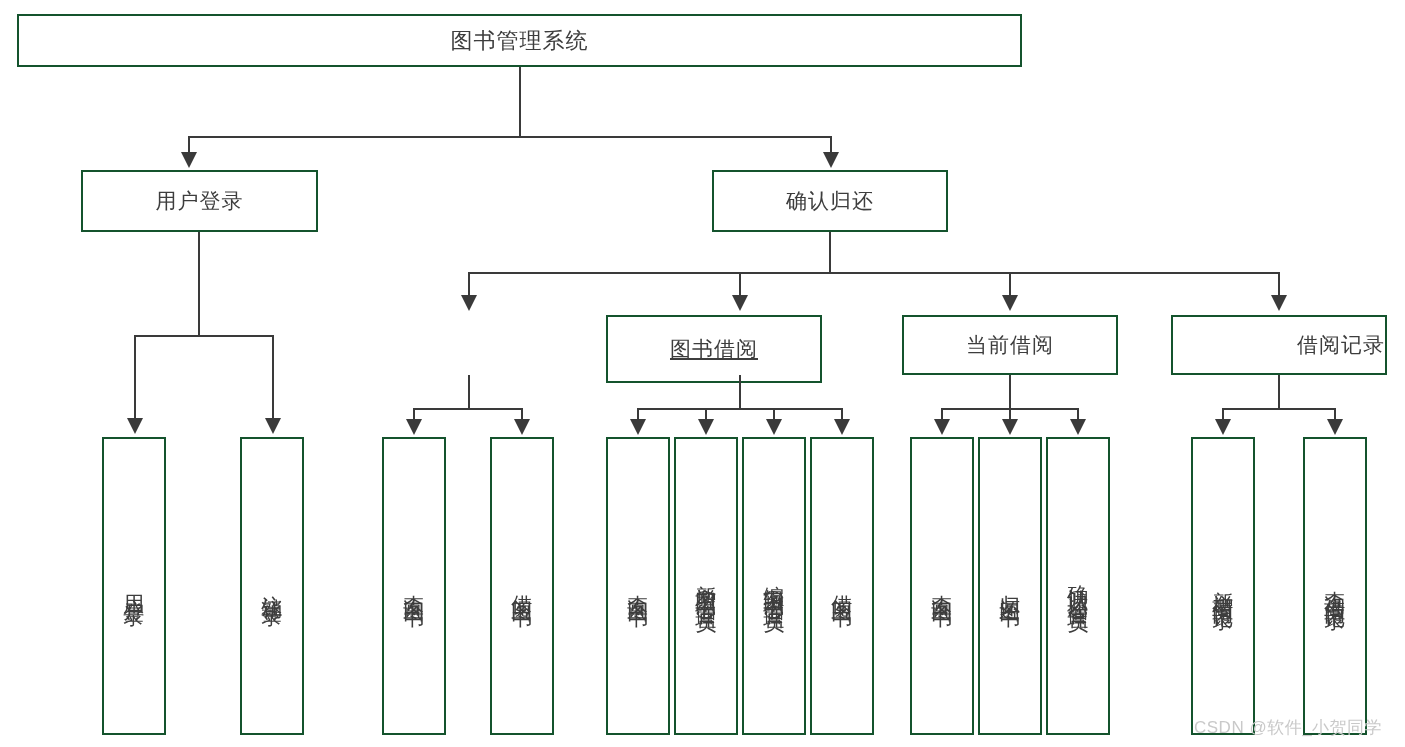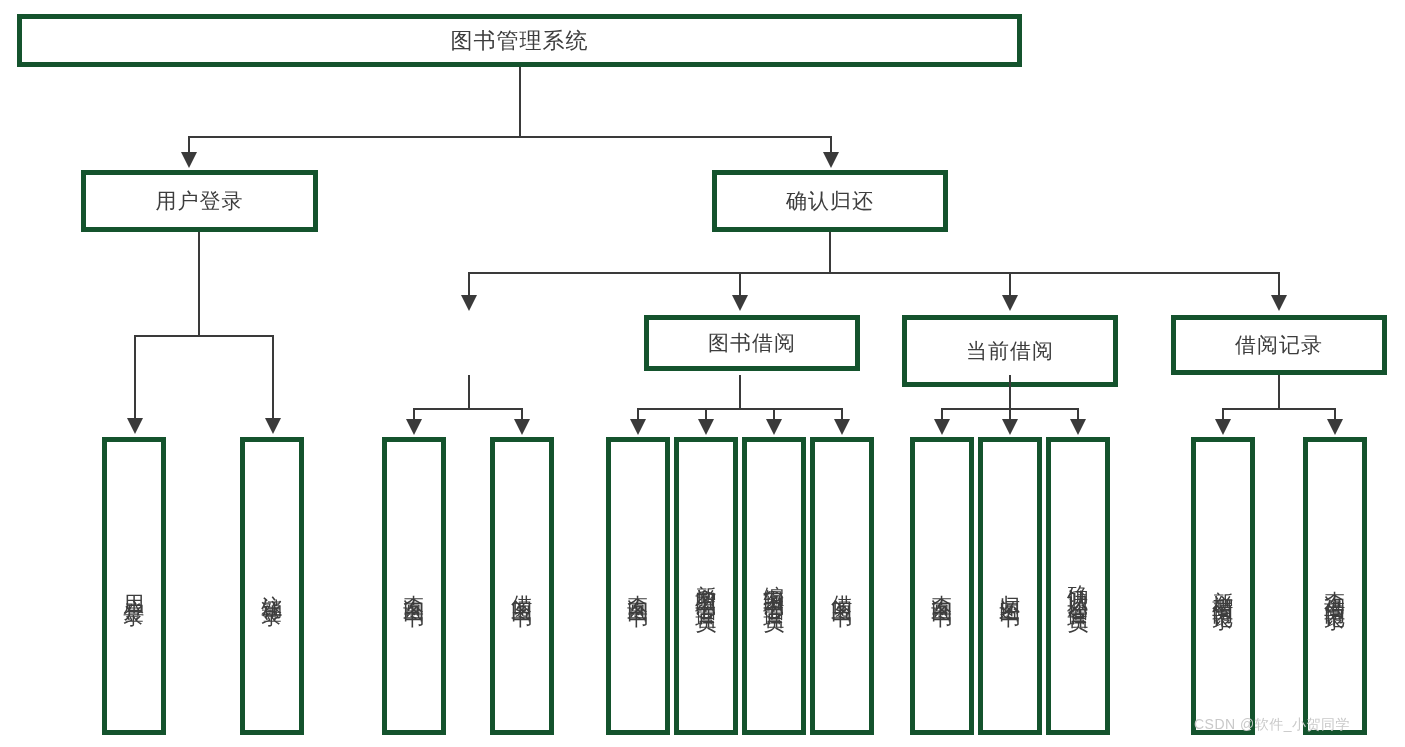--- a/index.html
+++ b/index.html
@@ -7,21 +7,21 @@
   #canvas{
     position:relative;
     width:1405px;
     height:747px;
     background:#ffffff;
     overflow:hidden;
   }
   .node{
     position:absolute;
     box-sizing:border-box;
-    border:5px solid #14532d;
+    border:2px solid #14532d;
     background:#ffffff;
     display:flex;
     align-items:center;
     justify-content:center;
     color:#3d3d3d;
   }
   .node .lbl{
     font-size:21px;
     line-height:1.18;
     letter-spacing:1px;
@@ -54,21 +54,21 @@
   .conn.v{width:2px;}
   .arrow{
     position:absolute;
     width:0;height:0;
     border-left:8px solid transparent;
     border-right:8px solid transparent;
     border-top:16px solid #3a3a3a;
   }
   .watermark{
     position:absolute;
-    font-size:14px;
+    font-size:17px;
     color:#c9c9c9;
     letter-spacing:0.5px;
     white-space:nowrap;
     user-select:none;
   }
 </style>
 </head>
 <body>
 
 <div id="canvas">
@@ -116,27 +116,27 @@
 
   <div class="conn v" style="left:739px;top:272px;width:2px;height:24px;"></div>
   <div class="arrow" style="left:732px;top:295px;"></div>
 
   <div class="conn v" style="left:1009px;top:272px;width:2px;height:24px;"></div>
   <div class="arrow" style="left:1002px;top:295px;"></div>
 
   <div class="conn v" style="left:1278px;top:272px;width:2px;height:24px;"></div>
   <div class="arrow" style="left:1271px;top:295px;"></div>
 
-  <div class="node lvl2" style="left:644px;top:315px;width:216px;height:56px;">
+  <div class="node lvl2" style="left:606px;top:315px;width:216px;height:68px;text-decoration:underline;">
     <span class="lbl">图书借阅</span>
   </div>
-  <div class="node lvl2" style="left:902px;top:315px;width:216px;height:72px;">
+  <div class="node lvl2" style="left:902px;top:315px;width:216px;height:60px;">
     <span class="lbl">当前借阅</span>
   </div>
-  <div class="node lvl2" style="left:1171px;top:315px;width:216px;height:60px;">
+  <div class="node lvl2" style="left:1171px;top:315px;width:216px;height:60px;justify-content:flex-end;">
     <span class="lbl">借阅记录</span>
   </div>
 
   <div class="conn v" style="left:468px;top:375px;width:2px;height:34px;"></div>
   <div class="conn h" style="left:413px;top:408px;width:110px;height:2px;"></div>
   <div class="conn v" style="left:413px;top:408px;width:2px;height:12px;"></div>
   <div class="arrow" style="left:406px;top:419px;"></div>
   <div class="conn v" style="left:521px;top:408px;width:2px;height:12px;"></div>
   <div class="arrow" style="left:514px;top:419px;"></div>
 

